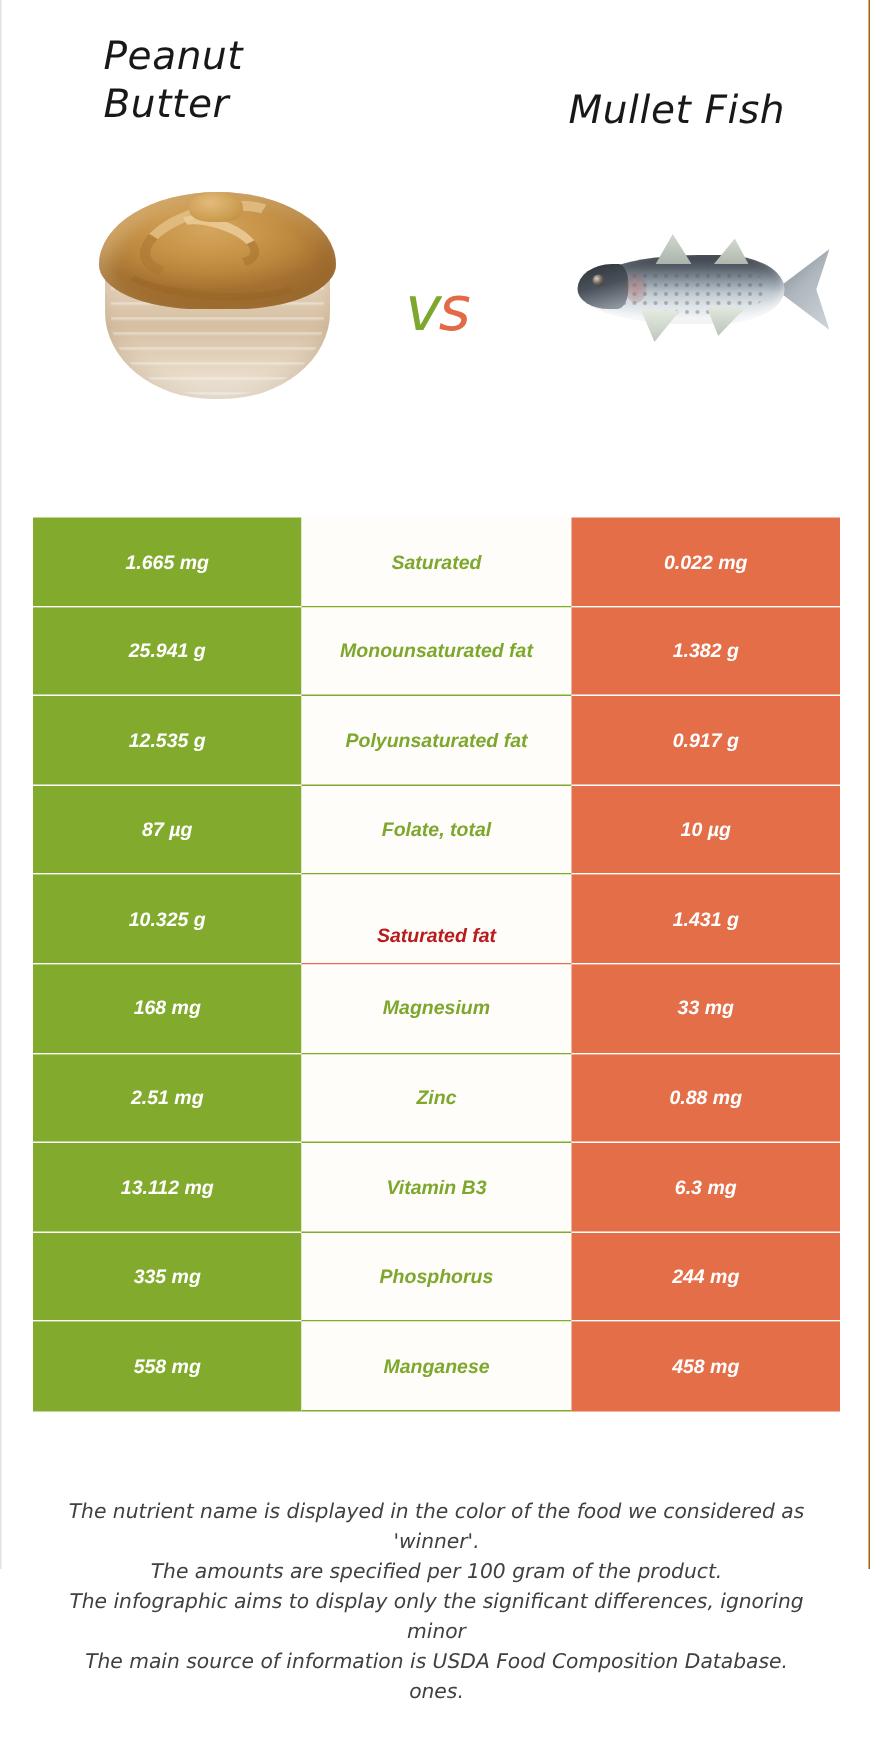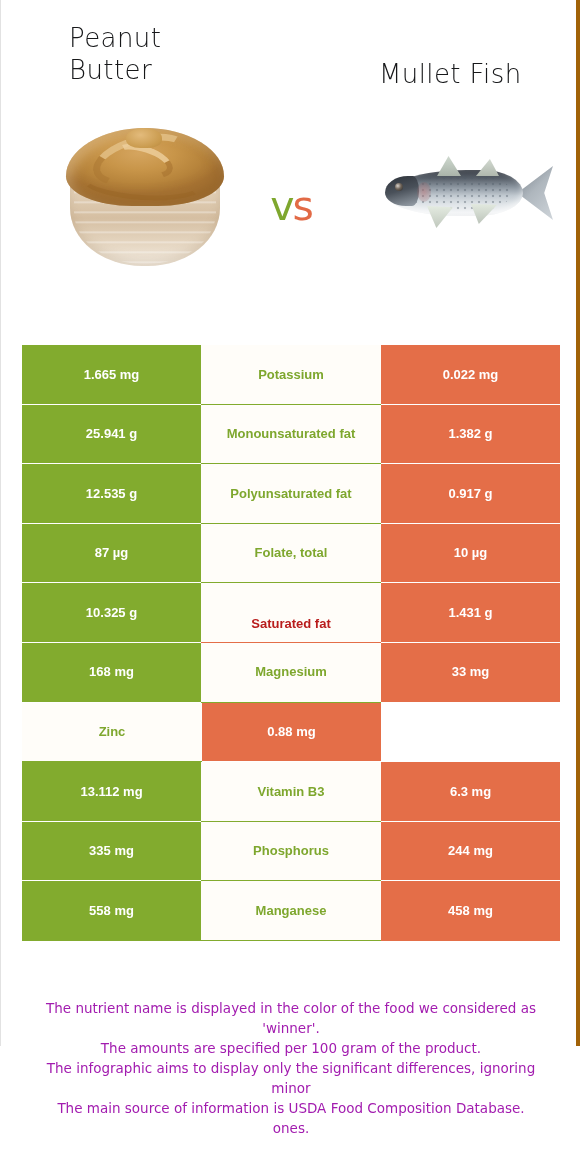--- a/index.html
+++ b/index.html
@@ -11,21 +11,22 @@
     font-family: "Liberation Sans", sans-serif;
     overflow: hidden;
   }
 
   .page {
     position: relative;
     width: 580px;
     height: 1046px;
     background: #ffffff;
     border-left: 1px solid #e2e2e2;
-    border-right: 4px solid #a16207;
+    border-right: 1px solid #a16207;
+    font-style: italic;
   }
 
   
   .titles {
     position: absolute;
     top: 22px;
     left: 0;
     width: 580px;
     height: 70px;
   }
@@ -283,21 +284,21 @@
 
   
   .footer {
     position: absolute;
     left: 24px;
     top: 998px;
     width: 532px;
     text-align: center;
     font-size: 13.5px;
     line-height: 20px;
-    color: #a21caf;
+    color: #404040;
     font-family: "DejaVu Sans", sans-serif;
   }
   .footer p { margin: 0; }
 </style>
 </head>
 <body>
 
 <div class="page">
 
   <div class="titles">
@@ -331,21 +332,21 @@
       <div class="fish-gill"></div>
       <div class="fish-eye"></div>
     </div>
 
   </div>
 
   <div class="table" id="nutrient-table">
       <div class="row">
         <div class="cell cell-left">1.665 mg</div>
         <div class="cell cell-mid">
-          <span class="label-green">Potassium</span>
+          <span class="label-green">Saturated</span>
         </div>
         <div class="cell cell-right">0.022 mg</div>
       </div>
       <div class="row">
         <div class="cell cell-left">25.941 g</div>
         <div class="cell cell-mid">
           <span class="label-green">Monounsaturated fat</span>
         </div>
         <div class="cell cell-right">1.382 g</div>
       </div>
@@ -371,20 +372,21 @@
         <div class="cell cell-right">1.431 g</div>
       </div>
       <div class="row">
         <div class="cell cell-left">168 mg</div>
         <div class="cell cell-mid">
           <span class="label-green">Magnesium</span>
         </div>
         <div class="cell cell-right">33 mg</div>
       </div>
       <div class="row">
+        <div class="cell cell-left">2.51 mg</div>
         <div class="cell cell-mid">
           <span class="label-green">Zinc</span>
         </div>
         <div class="cell cell-right">0.88 mg</div>
       </div>
       <div class="row">
         <div class="cell cell-left">13.112 mg</div>
         <div class="cell cell-mid">
           <span class="label-green">Vitamin B3</span>
         </div>

